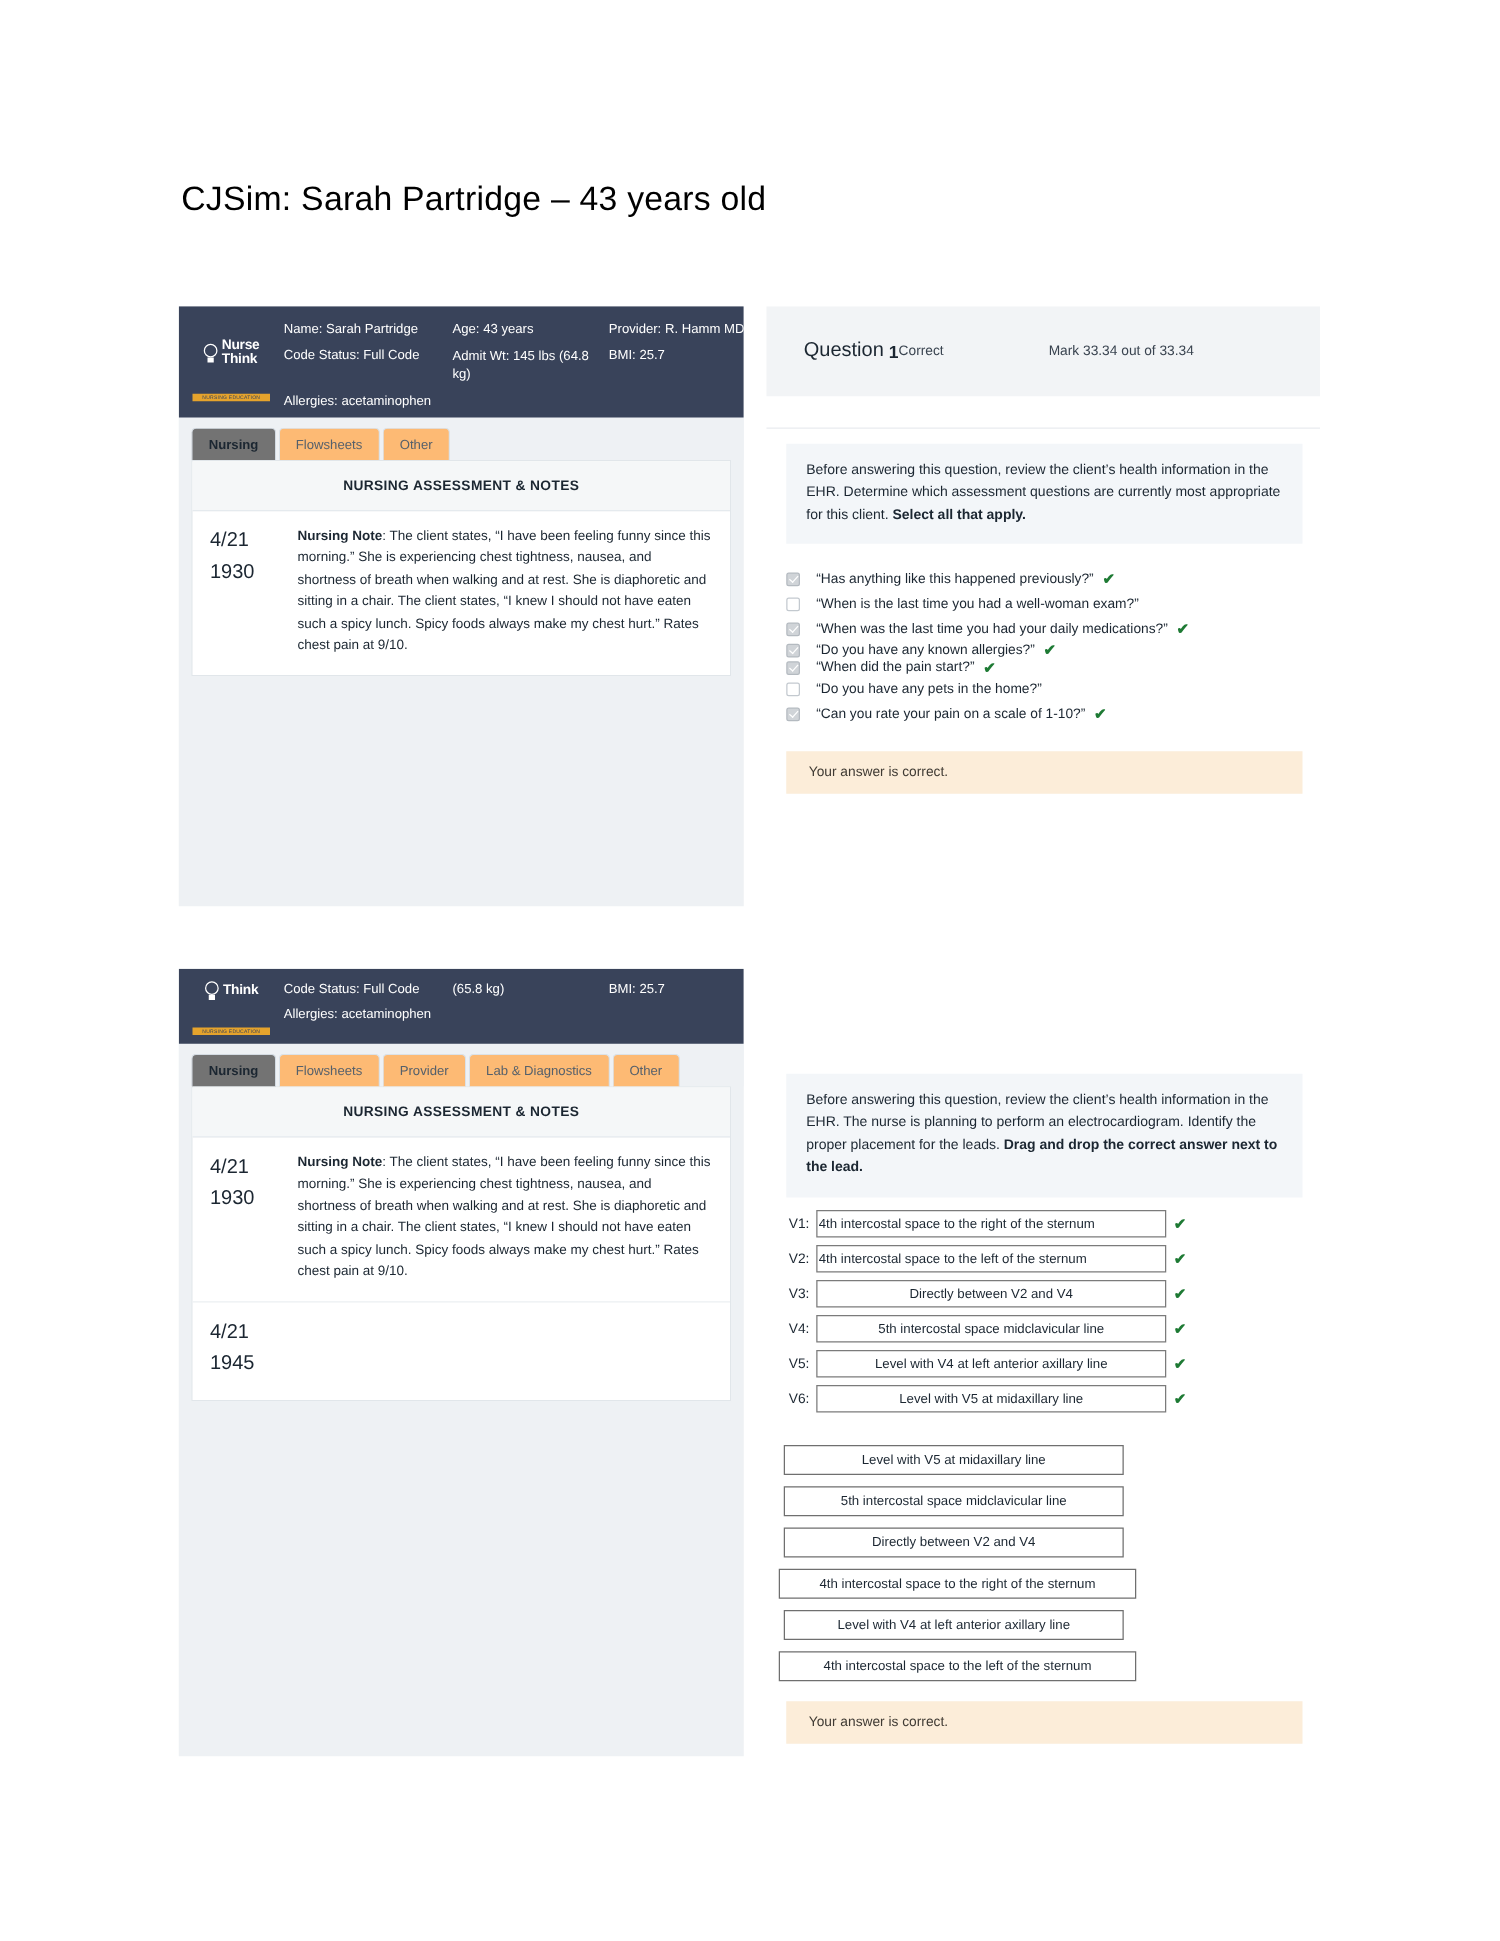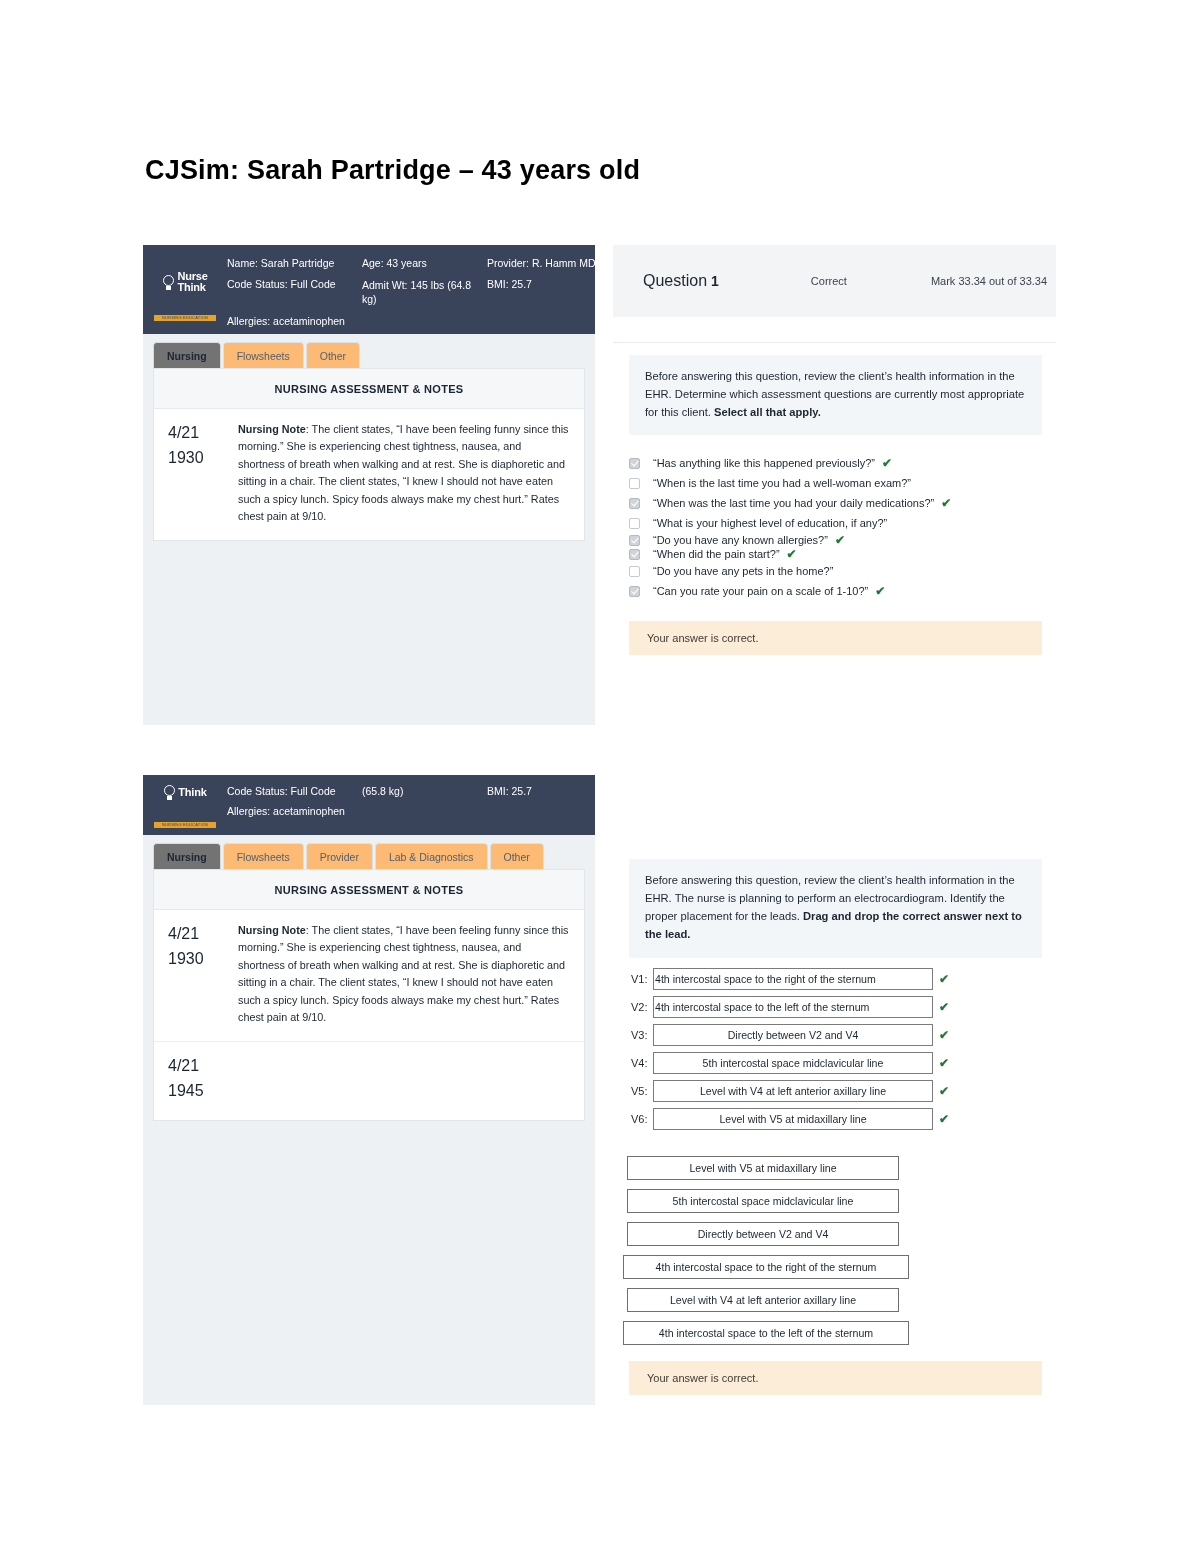--- a/index.html
+++ b/index.html
@@ -13,23 +13,23 @@
     font-family: "Liberation Sans", sans-serif;
     color: #1a1a1a;
     position: relative;
     overflow: hidden;
   }
 
   
   .doc-title {
     position: absolute;
     left: 145px;
-    top: 155px;
+    top: 144px;
     font-size: 27px;
-    font-weight: bold;
+    font-weight: normal;
     letter-spacing: 0.2px;
     color: #000;
     white-space: nowrap;
   }
 
   
   .shot {
     position: absolute;
     display: flex;
     background: #ffffff;
@@ -208,21 +208,21 @@
     height: 72px;
     display: flex;
     align-items: center;
     font-size: 11px;
     color: #1b2631;
     padding-left: 30px;
     box-sizing: border-box;
   }
   .q-head .q-label { font-size: 16px; }
   .q-head .q-num { font-size: 14px; font-weight: bold; margin-left: 4px; }
-  .q-head .q-state { margin-left: 92px; color: #3a4450; }
+  .q-head .q-state { color: #3a4450; }
   .q-head .q-mark { margin-left: 84px; color: #3a4450; }
 
   .q-divider {
     height: 1px;
     background: #e9ecef;
     margin: 25px 0 0 0;
   }
 
   
   .q-stem {
@@ -397,24 +397,20 @@
       </div>
       <div class="opt">
         <span class="cbox"></span>
         <span>“When is the last time you had a well-woman exam?”</span>
       </div>
       <div class="opt">
         <span class="cbox checked"></span>
         <span>“When was the last time you had your daily medications?”</span>
         <span class="tick">✔</span>
       </div>
-      <div class="opt">
-        <span class="cbox"></span>
-        <span>“What is your highest level of education, if any?”</span>
-      </div>
       <div class="opt tight">
         <span class="cbox checked"></span>
         <span>“Do you have any known allergies?”</span>
         <span class="tick">✔</span>
       </div>
       <div class="opt tight">
         <span class="cbox checked"></span>
         <span>“When did the pain start?”</span>
         <span class="tick">✔</span>
       </div>

